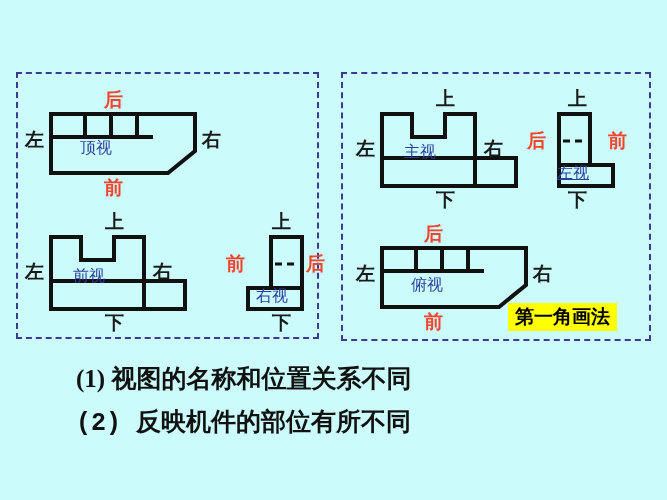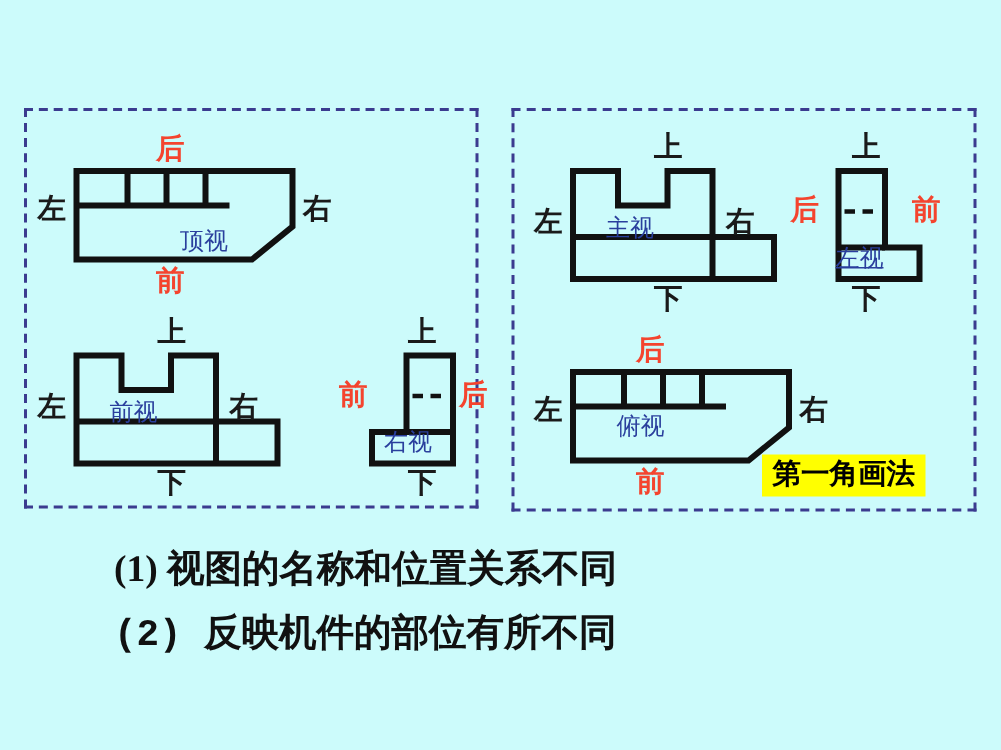--- a/index.html
+++ b/index.html
@@ -105,21 +105,21 @@
     <svg width="150" height="68" viewBox="0 0 150 68" aria-hidden="true">
       <path d="M3,3 L147,3 L147,40 L120,62 L3,62 Z" fill="none" stroke="#111111" stroke-width="4" stroke-linejoin="miter"></path>
       <path d="M3,26 L105,26" fill="none" stroke="#111111" stroke-width="4"></path>
       <path d="M37,3 L37,26 M63,3 L63,26 M89,3 L89,26" fill="none" stroke="#111111" stroke-width="4"></path>
     </svg>
   </div>
   <div class="dlabel red" style="left:104px; top:90px;">后</div>
   <div class="dlabel black" style="left:25px;  top:130px;">左</div>
   <div class="dlabel black" style="left:202px; top:130px;">右</div>
   <div class="dlabel red" style="left:104px; top:178px;">前</div>
-  <div class="vlabel" style="left:80px; top:154px;margin-left:40px;">顶视</div>
+  <div class="vlabel" style="left:80px; top:140px;">顶视</div>
 
   <div class="fig" style="left:48px; top:234px;">
     <svg width="140" height="78" viewBox="0 0 140 78" aria-hidden="true">
       <path d="M3,3 L33,3 L33,26 L66,26 L66,3 L96,3 L96,47 L137,47 L137,75 L3,75 Z" fill="none" stroke="#111111" stroke-width="4" stroke-linejoin="miter"></path>
       <path d="M3,47 L96,47" fill="none" stroke="#111111" stroke-width="4"></path>
       <path d="M96,47 L96,75" fill="none" stroke="#111111" stroke-width="4"></path>
     </svg>
   </div>
   <div class="dlabel black" style="left:105px; top:212px;">上</div>
   <div class="dlabel black" style="left:25px;  top:262px;">左</div>

